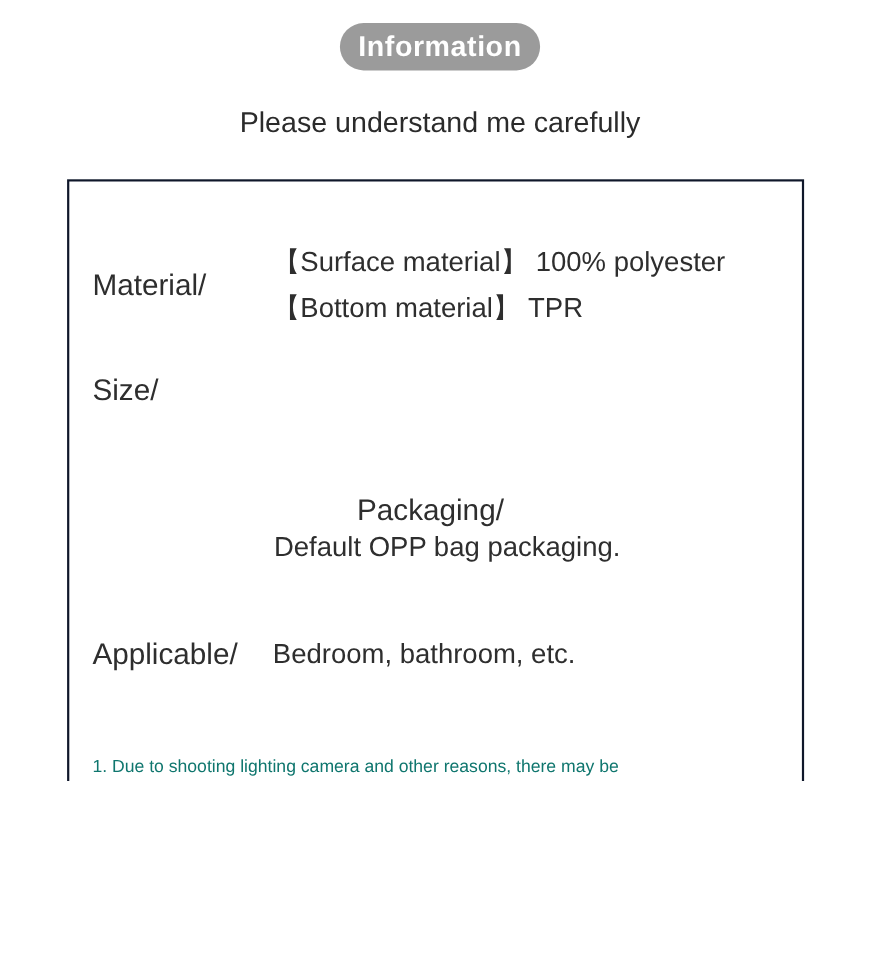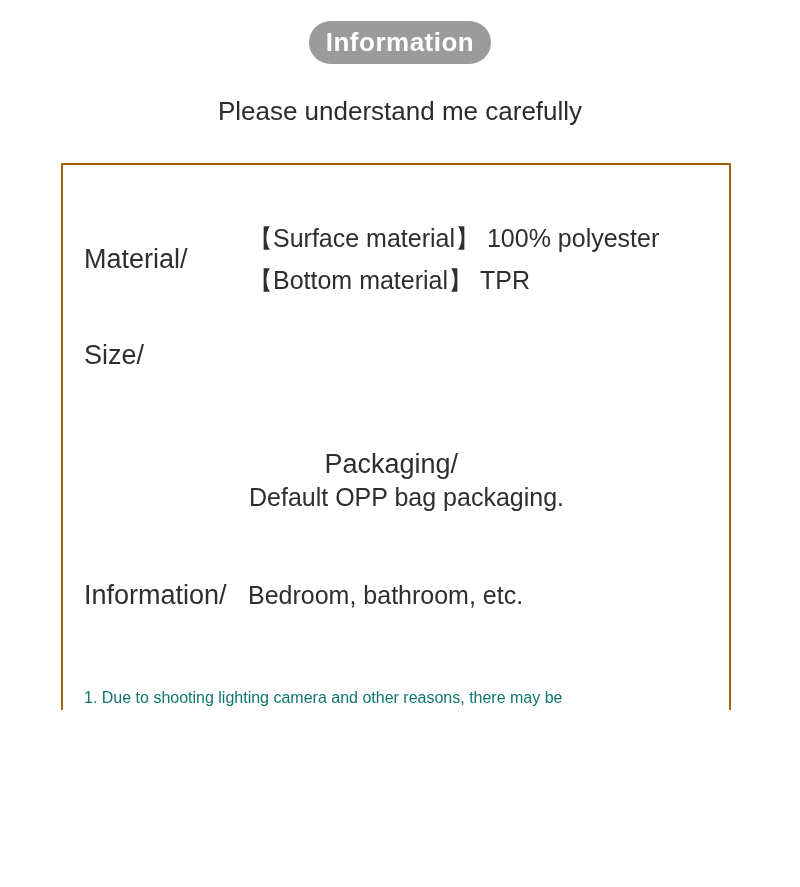--- a/index.html
+++ b/index.html
@@ -33,21 +33,21 @@
     margin-top: 32px;
     text-align: center;
     font-size: 26px;
     color: #2b2b2b;
   }
   .info-box {
     box-sizing: border-box;
     margin: 36px 0 0 61px;
     width: 670px;
     height: 709px;
-    border: 2px solid #a16207;
+    border: 2px solid #0f172a;
     background: #ffffff;
   }
   .row {
     display: flex;
     align-items: center;
     padding-left: 21px;
   }
   .row .label {
     flex-shrink: 0;
     width: 164px;
@@ -103,21 +103,21 @@
     <div class="row row-size">
       <div class="label">Size/</div>
     </div>
 
     <div class="row row-packaging">
       <div class="label">Packaging/</div>
       <div class="value-single">Default OPP bag packaging.</div>
     </div>
 
     <div class="row row-applicable">
-      <div class="label">Information/</div>
+      <div class="label">Applicable/</div>
       <div class="value-single">Bedroom, bathroom, etc.</div>
     </div>
 
     <div class="row row-tips">
       <div class="tips-text">1. Due to shooting lighting camera and other reasons, there may be some color difference between the picture and the product. The color is subject to the object.
 2. Manual measurement, there will be 1-2cm error, please understand!</div>
     </div>
 
   </div>
 </div>

